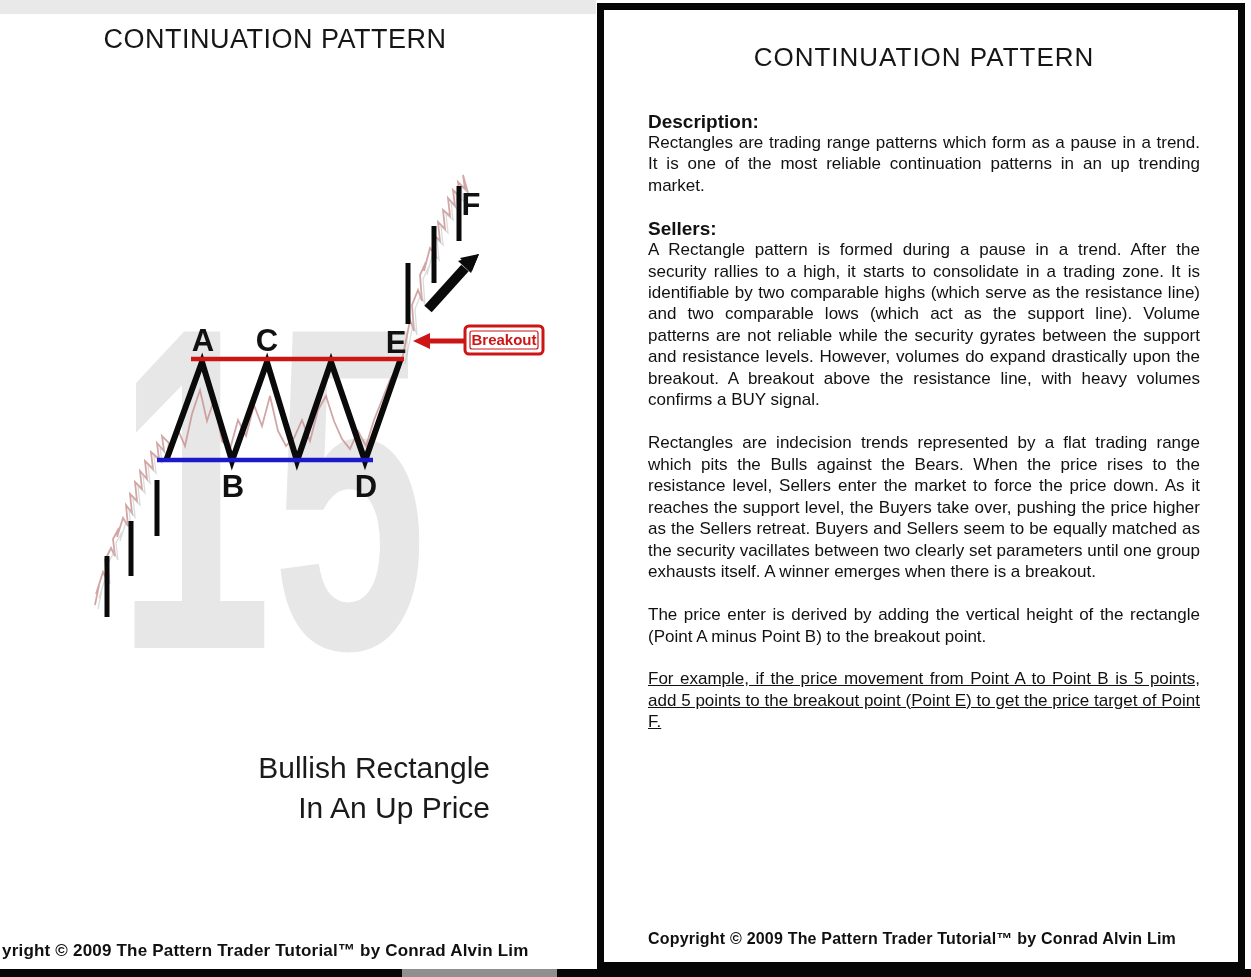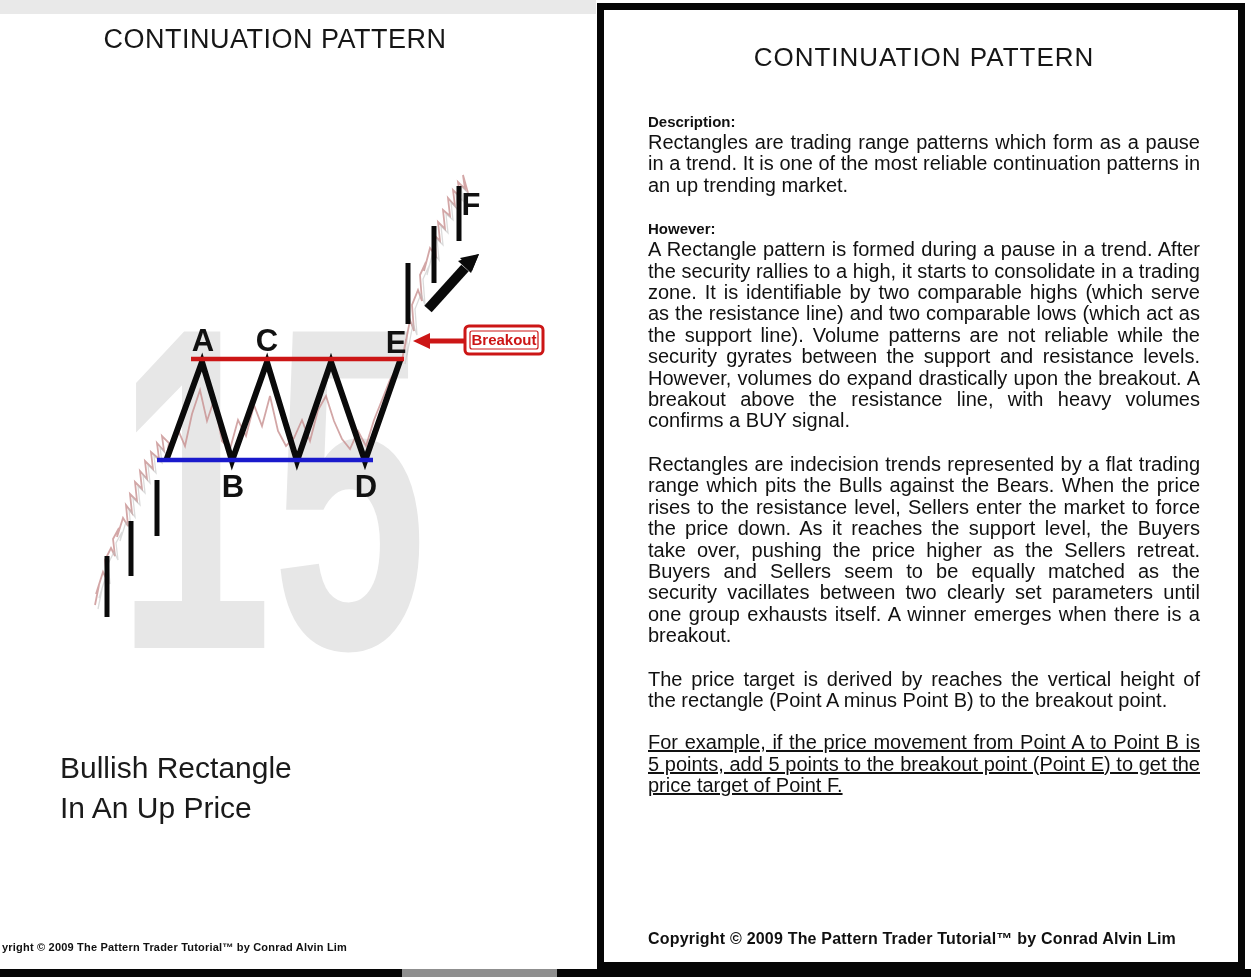--- a/index.html
+++ b/index.html
@@ -12,41 +12,41 @@
   .bottom-strip-gray{position:absolute;left:402px;bottom:0;width:155px;height:8px;background:#8f8f8f;}
 
   
   .left-page{position:absolute;left:0;top:0;width:594px;height:977px;background:transparent;}
   .left-title{
     position:absolute;left:40px;top:24px;width:470px;text-align:center;
     font-size:27px;letter-spacing:.5px;color:#161616;
   }
   .chart-svg{position:absolute;left:0;top:0;width:594px;height:977px;}
   .caption{
-    position:absolute;left:60px;top:748px;width:430px;text-align:left;
+    position:absolute;left:60px;top:748px;width:430px;text-align:right;
     font-size:30px;line-height:40px;color:#1a1a1a;
   }
   .copyright-left{
-    position:absolute;left:2px;top:941px;font-size:11px;font-weight:bold;
+    position:absolute;left:2px;top:941px;font-size:17px;font-weight:bold;
     letter-spacing:.2px;color:#101010;white-space:nowrap;
   }
 
   
   .right-page{
     position:absolute;left:597px;top:3px;width:648px;height:966px;
     border:7px solid #060606;box-sizing:border-box;background:#fff;
   }
   .right-inner{position:absolute;left:0;top:0;right:0;bottom:0;padding:26px 38px 0 44px;}
   .right-title{
     text-align:center;font-size:26px;letter-spacing:1px;color:#161616;margin-top:6px;
   }
   .sections{margin-top:38px;}
   .section{margin-bottom:22px;}
-  .section-heading{font-size:15px;font-weight:bold;line-height:21px;}
-  .section-body{font-size:20px;line-height:21.4px;text-align:justify;}
+  .section-heading{font-size:19px;font-weight:bold;line-height:21px;}
+  .section-body{font-size:17px;line-height:21.4px;text-align:justify;}
   .para-gap{margin-top:21px;text-decoration:underline;}
   .copyright-right{
     position:absolute;left:44px;bottom:14px;font-size:16px;font-weight:bold;
     letter-spacing:.2px;color:#101010;white-space:nowrap;
   }
 </style>
 </head>
 <body>
 
 <div class="top-strip"></div>
@@ -124,30 +124,30 @@
     <div class="right-title">CONTINUATION PATTERN</div>
 
     <div class="sections">
 
       <div class="section">
         <div class="section-heading">Description:</div>
         <div class="section-body">Rectangles are trading range patterns which form as a pause in a trend. It is one of the most reliable continuation patterns in an up trending market.</div>
       </div>
 
       <div class="section">
-        <div class="section-heading">However:</div>
+        <div class="section-heading">Sellers:</div>
         <div class="section-body">A Rectangle pattern is formed during a pause in a trend. After the security rallies to a high, it starts to consolidate in a trading zone. It is identifiable by two comparable highs (which serve as the resistance line) and two comparable lows (which act as the support line). Volume patterns are not reliable while the security gyrates between the support and resistance levels. However, volumes do expand drastically upon the breakout. A breakout above the resistance line, with heavy volumes confirms a BUY signal.</div>
       </div>
 
       <div class="section">
         <div class="section-body">Rectangles are indecision trends represented by a flat trading range which pits the Bulls against the Bears. When the price rises to the resistance level, Sellers enter the market to force the price down. As it reaches the support level, the Buyers take over, pushing the price higher as the Sellers retreat. Buyers and Sellers seem to be equally matched as the security vacillates between two clearly set parameters until one group exhausts itself. A winner emerges when there is a breakout.</div>
       </div>
 
       <div class="section">
-        <div class="section-body">The price target is derived by reaches the vertical height of the rectangle (Point A minus Point B) to the breakout point.</div>
+        <div class="section-body">The price enter is derived by adding the vertical height of the rectangle (Point A minus Point B) to the breakout point.</div>
         <div class="section-body para-gap">For example, if the price movement from Point A to Point B is 5 points, add 5 points to the breakout point (Point E) to get the price target of Point F.</div>
       </div>
 
     </div>
   </div>
 
   <div class="copyright-right">Copyright © 2009 The Pattern Trader Tutorial™ by Conrad Alvin Lim</div>
 </div>
 
 <div class="bottom-strip">

